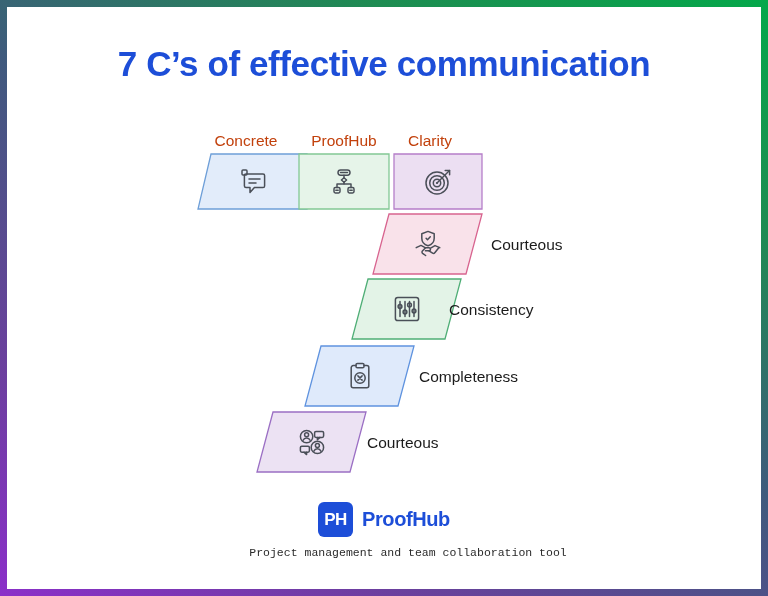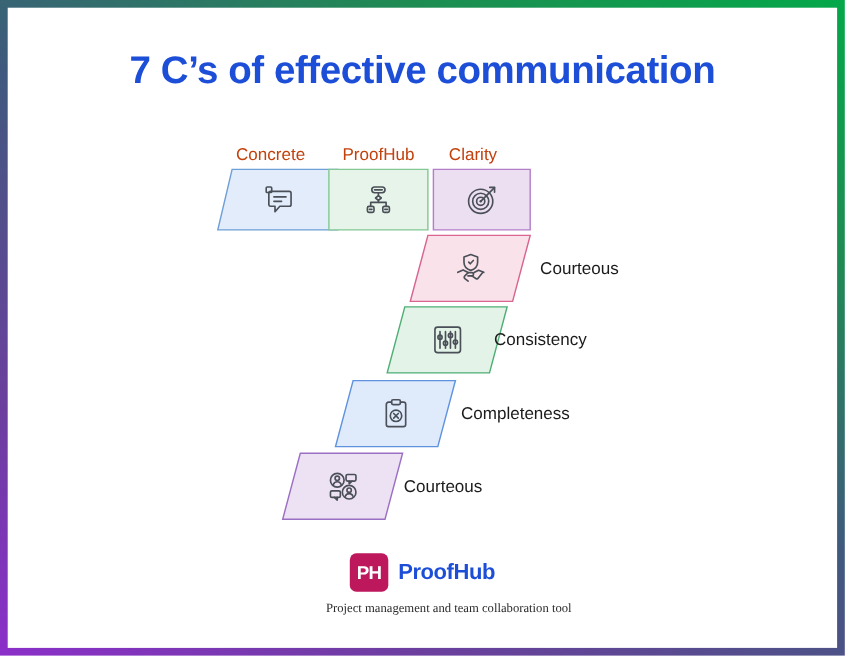--- a/index.html
+++ b/index.html
@@ -119,21 +119,21 @@
     font-size: 20px;
     font-weight: bold;
     color: #1d4ed8;
     letter-spacing: -0.4px;
     font-family: Liberation Sans, sans-serif;
   }
   #tagline {
     margin-top: 9px;
     font-size: 11.5px;
     color: #2b2b2b;
-    font-family: Liberation Serif, serif;
+    font-family: Liberation Mono, monospace;
     padding-left: 48px;
   }
 </style>
 </head>
 <body>
 
 <div id="infographic" style="background: linear-gradient(30deg, rgb(139, 47, 201) 0%, rgb(107, 63, 158) 22%, rgb(63, 90, 125) 52%, rgb(30, 140, 82) 78%, rgb(4, 168, 74) 100%);">
   <div id="canvas">
 
     <div id="title">7 C’s of effective communication</div>
@@ -249,20 +249,20 @@
             <path d="M16.9 24.1a3.8 3.8 0 0 1 7 0" fill="none" stroke="#4a4f58" stroke-width="1.5" stroke-linecap="round" stroke-linejoin="round"></path>
             <rect x="3.4" y="19.2" width="9" height="6" rx="1.4" fill="none" stroke="#4a4f58" stroke-width="1.5" stroke-linecap="round" stroke-linejoin="round"></rect>
             <path d="M9.6 25.2v2.4L7 25.2" fill="none" stroke="#4a4f58" stroke-width="1.5" stroke-linecap="round" stroke-linejoin="round"></path>
           </svg>
         </div>
         <div class="side-label" style="left: 360px; top: 427px;">Courteous</div>
       </div>
 
     <div id="footer">
       <div id="logo-row">
-        <div id="logo-mark" style="background: #be185d;">PH</div>
+        <div id="logo-mark" style="background: #1d4ed8;">PH</div>
         <div id="logo-word">ProofHub</div>
       </div>
       <div id="tagline">Project management and team collaboration tool</div>
     </div>
 
   </div>
 </div>
 
 </body></html>

